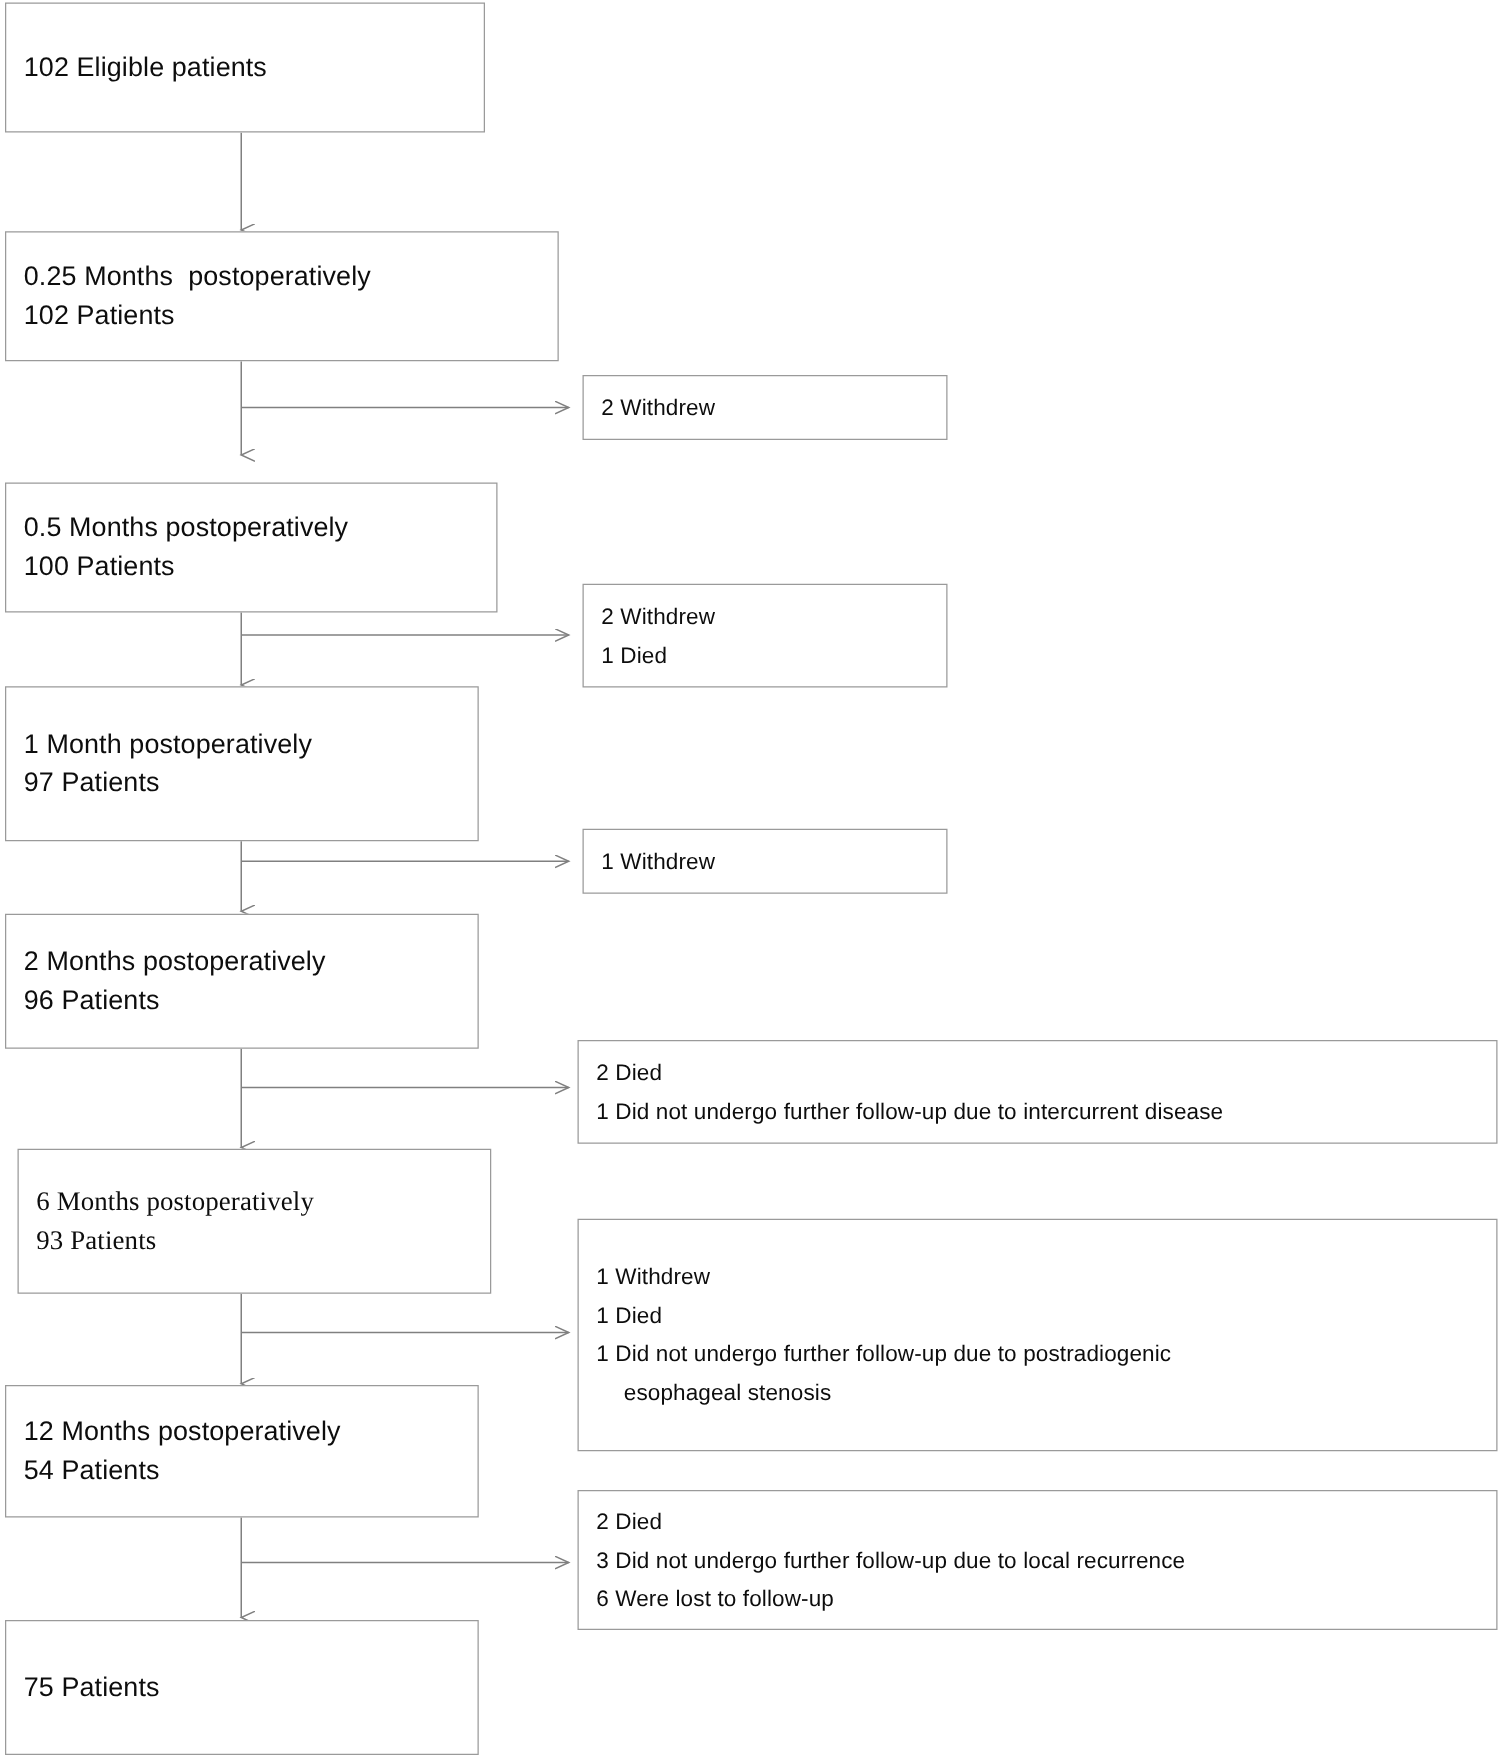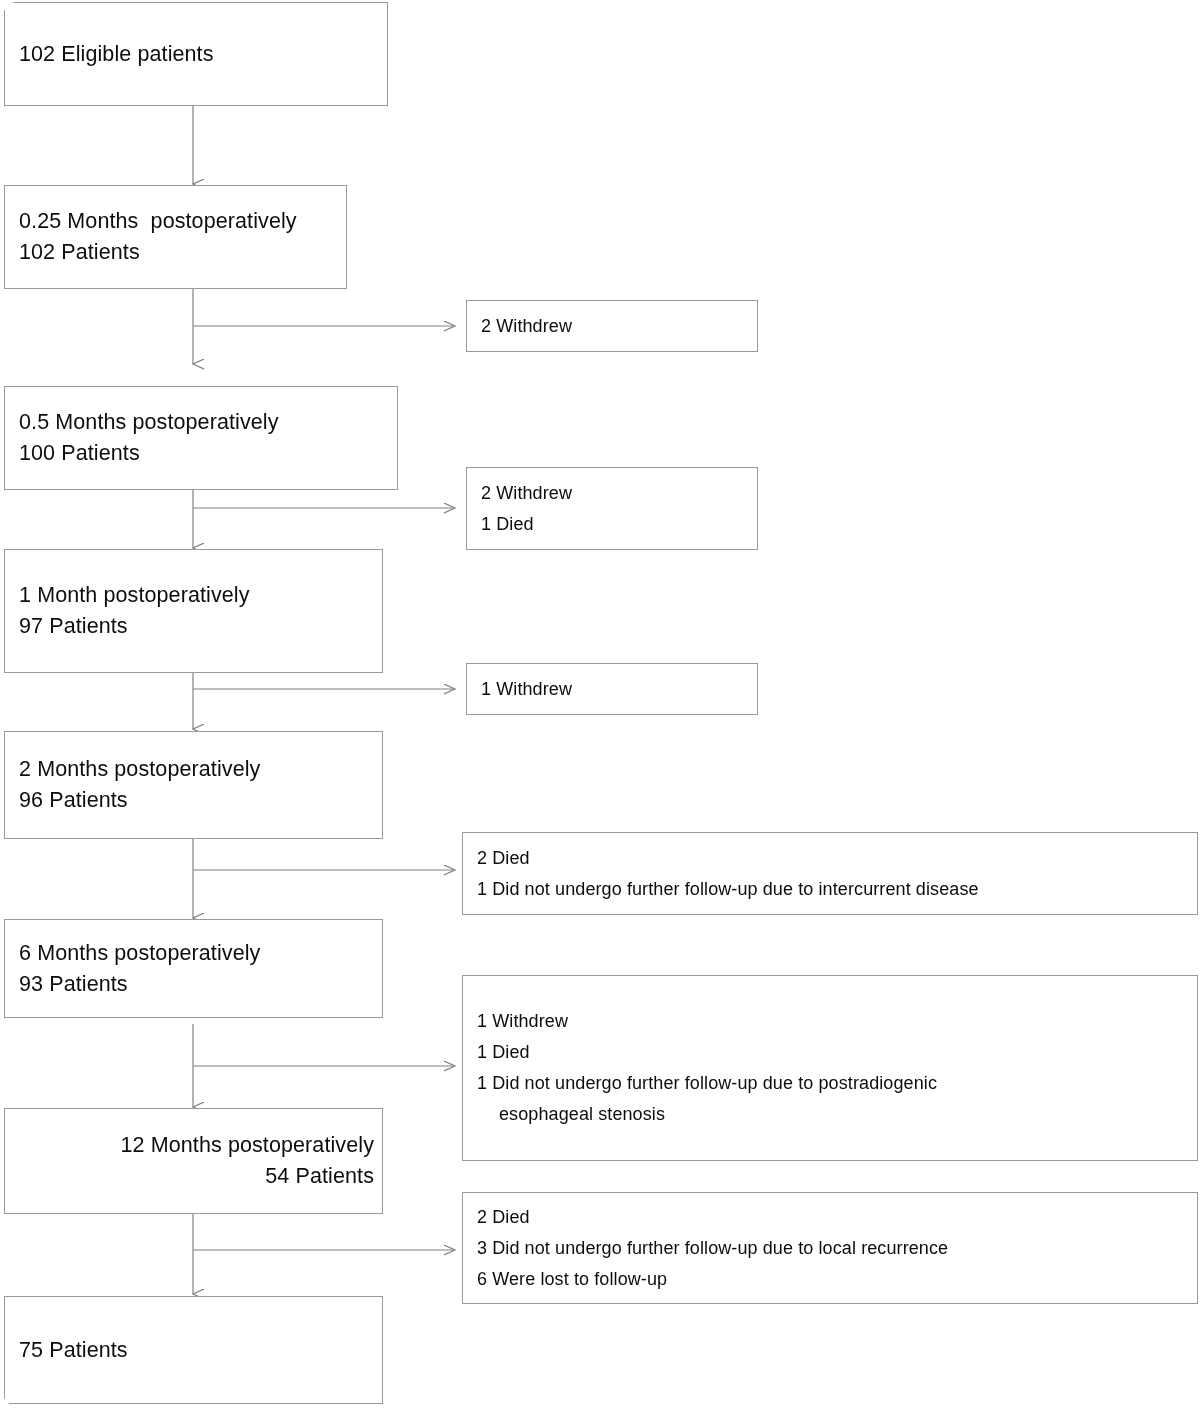--- a/index.html
+++ b/index.html
@@ -11,21 +11,20 @@
   body {
     font-family: "Liberation Sans", sans-serif;
     color: #000000;
   }
   #canvas {
     position: relative;
     width: 1200px;
     height: 1409px;
     background: #ffffff;
     overflow: hidden;
-    border-radius: 24px;
   }
   .box {
     position: absolute;
     box-sizing: border-box;
     border: 1px solid #9a9a9a;
     background: #ffffff;
     display: flex;
     flex-direction: column;
     justify-content: center;
     padding-left: 14px;
@@ -86,46 +85,46 @@
     <line x1="193" y1="1066" x2="455" y2="1066" stroke="#808080" stroke-width="1.2" marker-end="url(#arrowright)"></line>
 
     <line x1="193" y1="1213" x2="193" y2="1294" stroke="#808080" stroke-width="1.2" marker-end="url(#arrowdown)"></line>
     <line x1="193" y1="1250" x2="455" y2="1250" stroke="#808080" stroke-width="1.2" marker-end="url(#arrowright)"></line>
   </svg>
 
   <div class="box main-box" style="left:4px; top:2px; width:384px; height:104px;">
     <div class="line">102 Eligible patients</div>
   </div>
 
-  <div class="box main-box" style="left:4px; top:185px; width:343px; height:104px;">
+  <div class="box main-box" style="left:4px; top:185px; width:443px; height:104px;">
     <div class="line">0.25 Months  postoperatively</div>
     <div class="line">102 Patients</div>
   </div>
 
   <div class="box main-box" style="left:4px; top:386px; width:394px; height:104px;">
     <div class="line">0.5 Months postoperatively</div>
     <div class="line">100 Patients</div>
   </div>
 
   <div class="box main-box" style="left:4px; top:549px; width:379px; height:124px;">
     <div class="line">1 Month postoperatively</div>
     <div class="line">97 Patients</div>
   </div>
 
   <div class="box main-box" style="left:4px; top:731px; width:379px; height:108px;">
     <div class="line">2 Months postoperatively</div>
     <div class="line">96 Patients</div>
   </div>
 
-  <div class="box main-box" style="left:4px; top:919px; width:379px; height:99px;">
+  <div class="box main-box" style="left:14px; top:919px; width:379px; height:116px;font-family:Liberation Serif, serif;">
     <div class="line">6 Months postoperatively</div>
     <div class="line">93 Patients</div>
   </div>
 
-  <div class="box main-box" style="left:4px; top:1108px; width:379px; height:106px;align-items:flex-end;">
+  <div class="box main-box" style="left:4px; top:1108px; width:379px; height:106px;">
     <div class="line">12 Months postoperatively</div>
     <div class="line">54 Patients</div>
   </div>
 
   <div class="box main-box" style="left:4px; top:1296px; width:379px; height:108px;">
     <div class="line">75 Patients</div>
   </div>
 
   <div class="box excl-box" style="left:466px; top:300px; width:292px; height:52px;">
     <div class="line">2 Withdrew</div>

